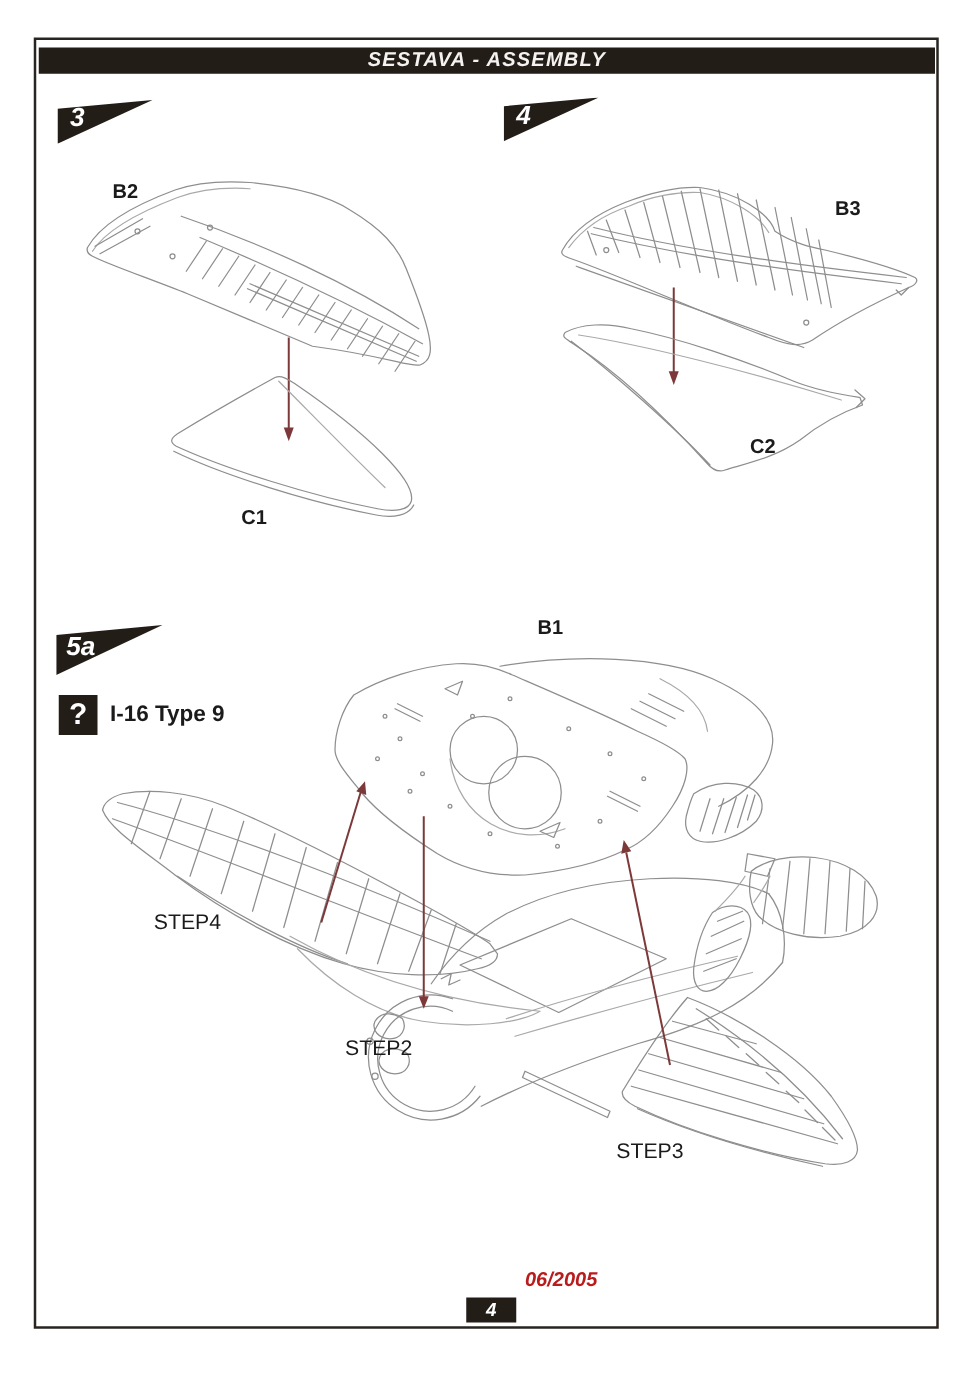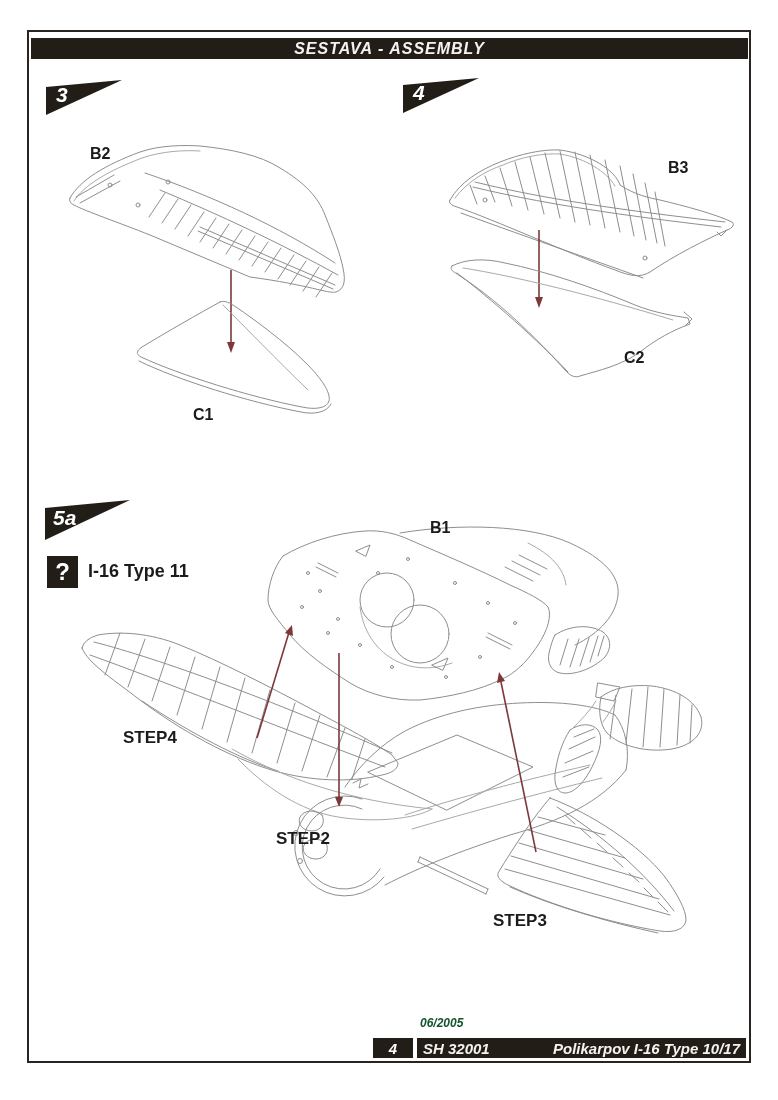--- a/index.html
+++ b/index.html
@@ -11,27 +11,27 @@
       background:#231d18;display:flex;align-items:center;justify-content:center;}
   .header-bar span{color:#f5f3f0;font-style:italic;font-weight:bold;font-size:16px;
       letter-spacing:1px;}
   .badge{position:absolute;}
   .badge svg{display:block;}
   .badge .num{position:absolute;color:#fff;font-style:italic;font-weight:bold;
       font-size:21px;line-height:1;}
   .b34 .num{left:10px;top:4px;}
   .b5a .num{left:8px;top:7px;}
   .part-label{position:absolute;font-weight:bold;font-size:16px;color:#1b1b1b;}
-  .step-label{position:absolute;font-weight:bold;font-size:17px;color:#1b1b1b;}
+  .step-label{position:absolute;font-weight:normal;font-size:17px;color:#1b1b1b;}
   .qbox{position:absolute;left:47px;top:556px;width:31px;height:32px;background:#231d18;
       display:flex;align-items:center;justify-content:center;}
   .qbox span{color:#fff;font-weight:bold;font-size:24px;line-height:1;}
   .variant{position:absolute;left:88px;top:561px;font-weight:bold;font-size:18px;color:#1b1b1b;}
   .f-date{position:absolute;left:420px;top:1016px;font-style:italic;font-weight:bold;
-      font-size:12px;color:#14532d;}
+      font-size:16px;color:#b91c1c;}
   .f-page{position:absolute;left:373px;top:1038px;width:40px;height:20px;background:#231d18;
       display:flex;align-items:center;justify-content:center;}
   .f-page span{color:#fff;font-style:italic;font-weight:bold;font-size:15px;}
   .f-bar{position:absolute;left:417px;top:1038px;width:329px;height:20px;background:#231d18;
       display:flex;align-items:center;justify-content:space-between;padding:0 6px;box-sizing:border-box;}
   .f-bar span{color:#f5f3f0;font-style:italic;font-size:15px;font-weight:600;white-space:nowrap;}
   svg.draw{position:absolute;}
   .ln{fill:none;stroke:#8e8e8e;stroke-width:1;stroke-linecap:round;stroke-linejoin:round;}
   .ln2{fill:none;stroke:#a9a9a9;stroke-width:1;stroke-linecap:round;}
   .arr{stroke:#7d3939;stroke-width:1.6;fill:none;}
@@ -103,33 +103,33 @@
       <polygon class="arrh" points="124,168 120,157 128,157"></polygon>
     </g>
     <g>
       <path class="ln" d="M37,126 C50,119 70,118 90,123 C130,131 180,148 220,165 C240,173 260,176 273,178 L275,184 C258,190 240,200 225,212 C205,226 185,230 165,236 C160,238 155,236 150,230 C130,208 90,165 45,136 C38,131 34,130 37,126 Z"></path>
       <path class="ln2" d="M48,128 C100,136 180,156 258,180"></path>
       <path class="ln" d="M42,133 C75,158 125,202 153,232"></path>
       <path class="ln" d="M269,172 L277,179 L270,186"></path>
     </g>
   </svg>
   <div class="part-label" style="left:620px;top:159px;margin-left:48px;">B3</div>
-  <div class="part-label" style="left:624px;top:349px;">C2</div>
+  <div class="part-label" style="left:600px;top:349px;">C2</div>
 
   <div class="badge b5a" style="left:45px;top:500px;">
     <svg width="85" height="40">
       <polygon points="0,8 85,0 0,40" fill="#231d18"></polygon>
     </svg>
     <span class="num">5a</span>
   </div>
 
   <div class="qbox">
     <span>?</span>
   </div>
-  <div class="variant">I-16 Type 11</div>
+  <div class="variant">I-16 Type 9</div>
 
   <svg class="draw" style="left:60px;top:515px;" width="700" height="450" viewBox="0 0 700 450">
 
     <g>
       <path class="ln" d="M340,18 C400,8 470,10 510,28 C545,44 560,62 558,80 C556,100 540,118 515,130"></path>
       <path class="ln2" d="M468,28 C492,40 504,54 506,70"></path>
     </g>
 
     <g>
       <path class="ln" d="M223,41 C245,28 275,18 305,16 C320,15 335,18 350,25 C380,38 420,55 450,70 C468,78 482,85 488,92 C492,100 488,115 478,130 C465,150 452,160 440,165 C420,175 390,182 360,185 C335,186 310,180 290,168 C268,154 245,138 230,120 C218,105 208,94 208,85 C208,70 214,52 223,41 Z"></path>
@@ -204,26 +204,22 @@
     </g>
     <g>
       <line class="arr" x1="279" y1="138" x2="279" y2="283"></line>
       <polygon class="arrh" points="279,292 275,282 283,282"></polygon>
     </g>
     <g>
       <line class="arr" x1="476" y1="337" x2="441" y2="167"></line>
       <polygon class="arrh" points="439,157 445,166 437,168"></polygon>
     </g>
   </svg>
-  <div class="part-label" style="left:430px;top:519px;">B1</div>
+  <div class="part-label" style="left:430px;top:494px;">B1</div>
   <div class="step-label" style="left:123px;top:728px;">STEP4</div>
   <div class="step-label" style="left:276px;top:829px;">STEP2</div>
   <div class="step-label" style="left:493px;top:911px;">STEP3</div>
 
   <div class="f-date">06/2005</div>
   <div class="f-page">
     <span>4</span>
   </div>
-  <div class="f-bar">
-    <span>SH 32001</span>
-    <span>Polikarpov I-16 Type 10/17</span>
-  </div>
 </div>
 
 </body></html>

